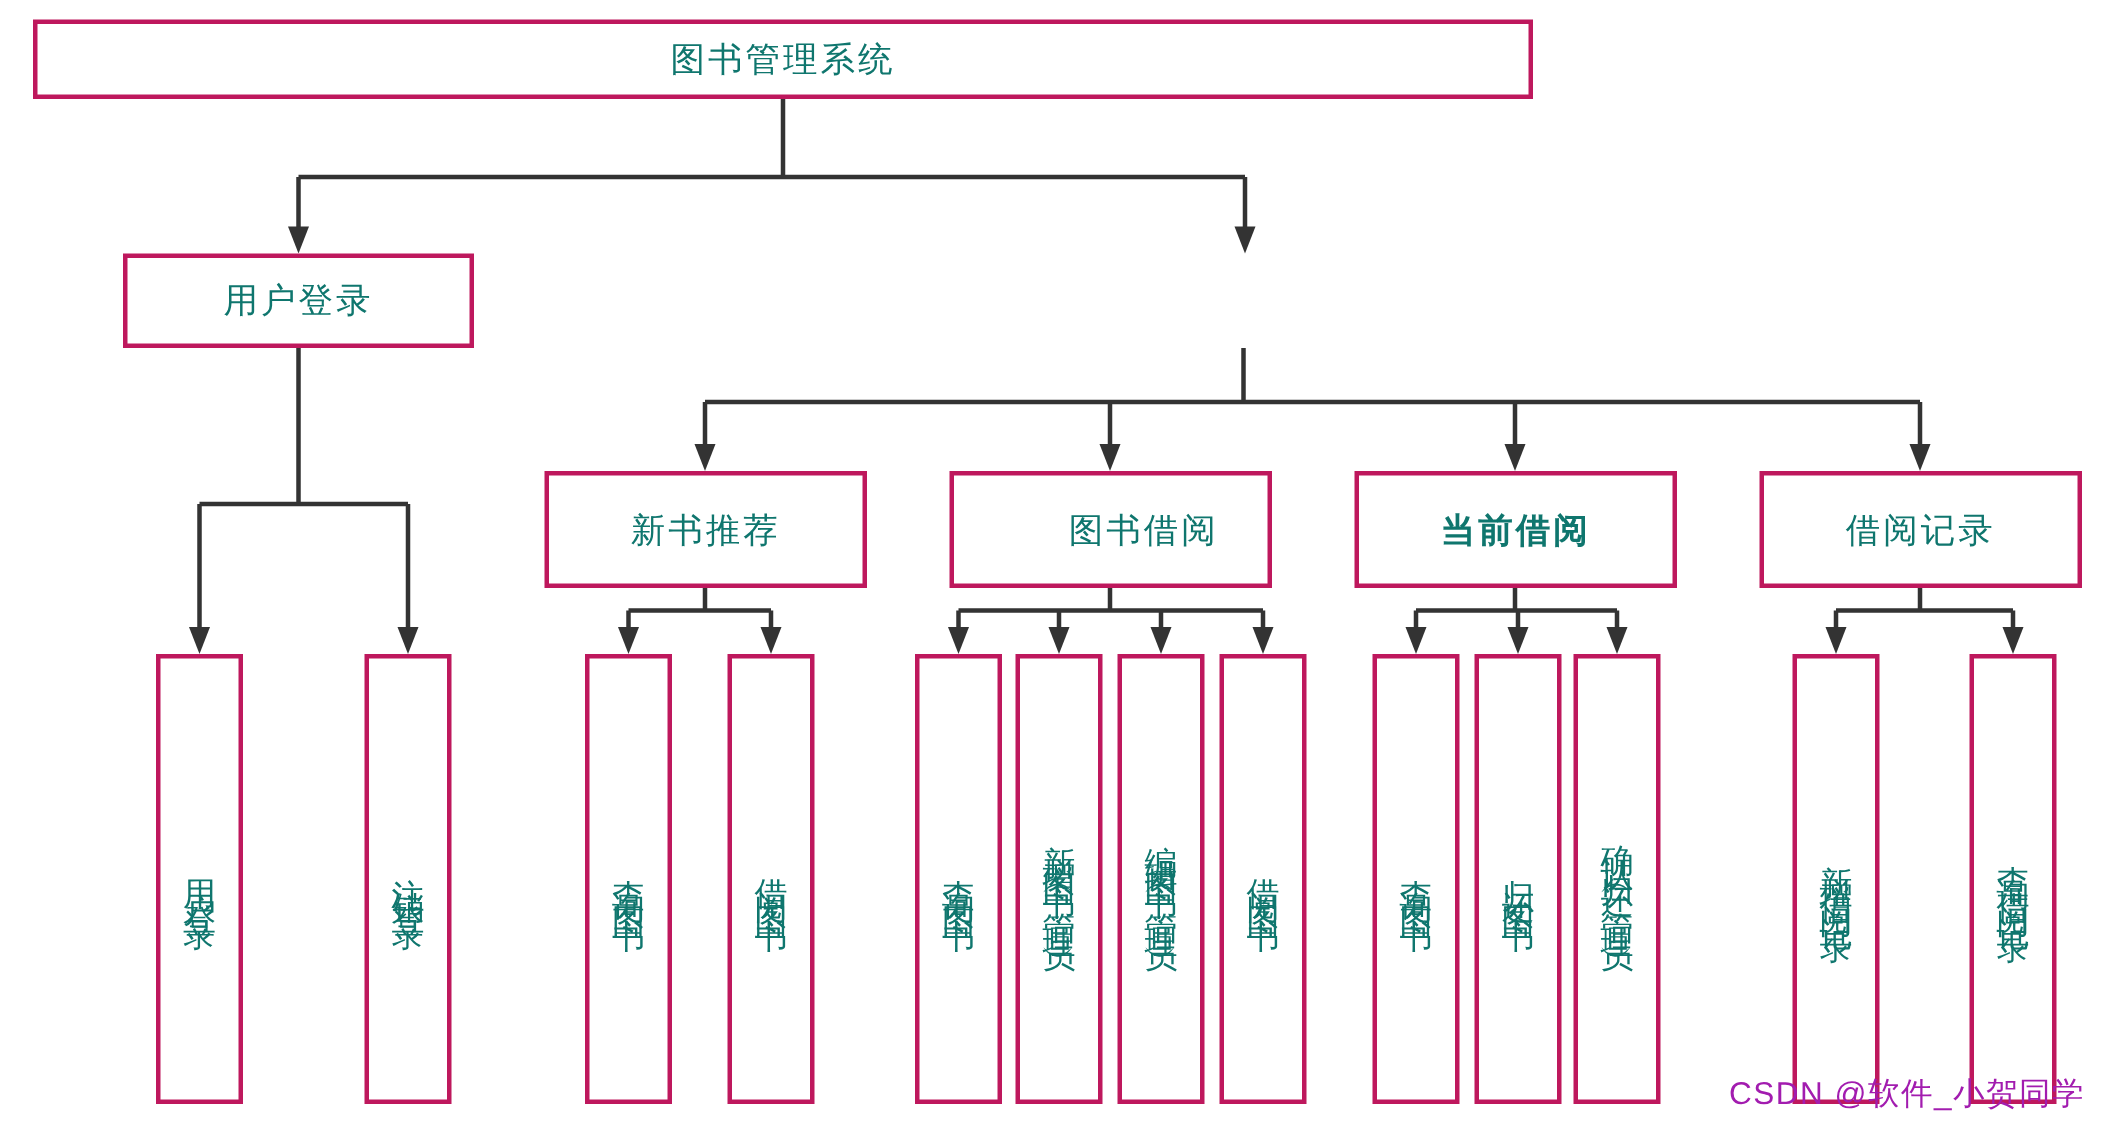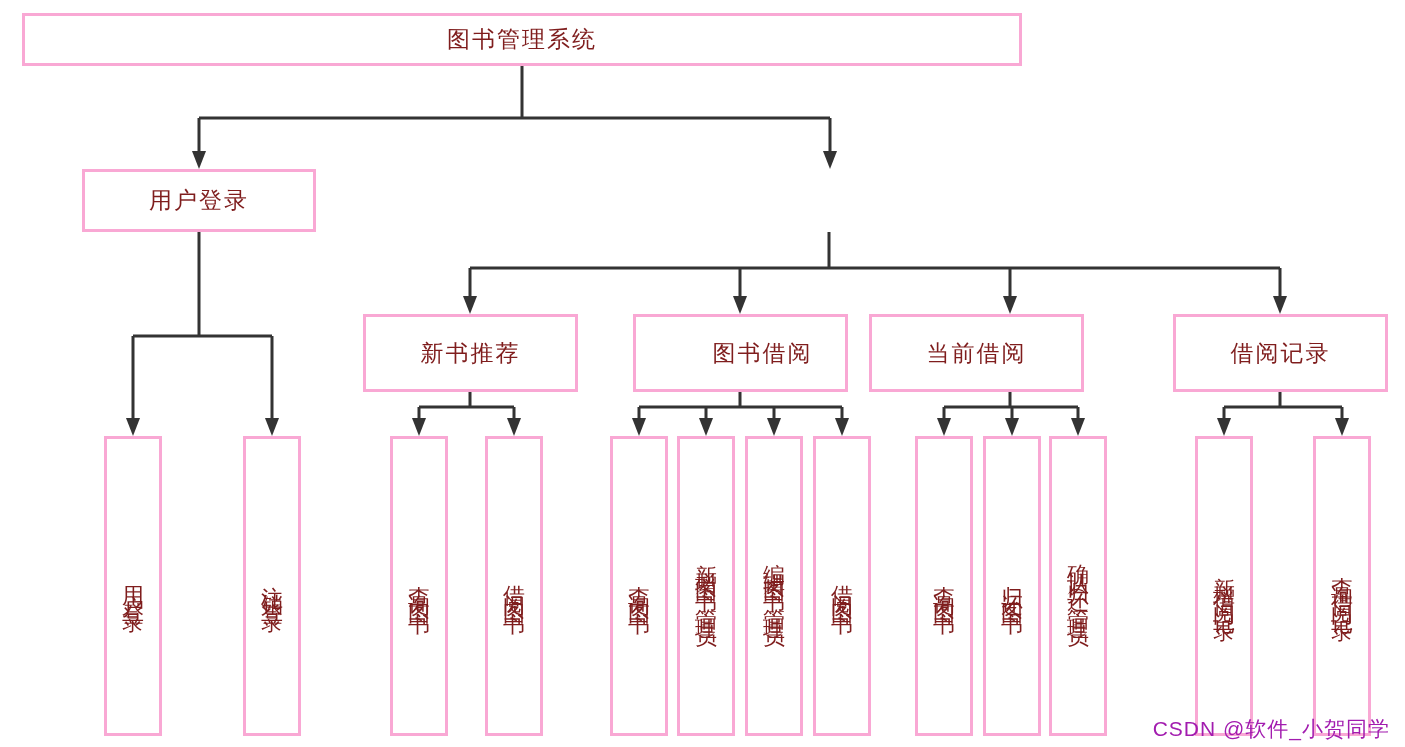--- a/index.html
+++ b/index.html
@@ -12,43 +12,43 @@
     overflow: hidden;
   }
   .connectors {
     position: absolute;
     left: 0; top: 0;
     width: 1405px; height: 747px;
   }
   .box {
     position: absolute;
     box-sizing: border-box;
-    border: 3px solid #f9a8d4;
+    border: 3px solid #be185d;
     background: #ffffff;
     display: flex;
     align-items: center;
     justify-content: center;
-    color: #7f1d1d;
+    color: #0f766e;
   }
   .box.h { font-size: 23px; letter-spacing: 2px; white-space: nowrap; }
   .box.v .label {
     writing-mode: vertical-rl;
     text-orientation: mixed;
     font-size: 22px;
     line-height: 1;
     letter-spacing: 9px;
   }
   
   .n-root        { left: 22px;   top: 13px;  width: 1000px; height: 53px; }
   .n-user-login  { left: 82px;   top: 169px; width: 234px;  height: 63px; }
   .n-book-mgmt   { left: 712px;  top: 169px; width: 234px;  height: 63px; }
   .n-l3          { top: 314px; width: 215px; height: 78px; }
   .n-new-book    { left: 363px; }
   .n-book-borrow { left: 633px; padding-left: 44px; }
-  .n-cur-borrow  { left: 869px; }
+  .n-cur-borrow  { left: 903px; font-weight: bold; }
   .n-records     { left: 1173px; }
   .leaf          { top: 436px; width: 58px; height: 300px; }
   .lf-1  { left: 104px; }
   .lf-2  { left: 243px; }
   .lf-3  { left: 390px; }
   .lf-4  { left: 485px; }
   .lf-5  { left: 610px; }
   .lf-6  { left: 677px; }
   .lf-7  { left: 745px; }
   .lf-8  { left: 813px; }

